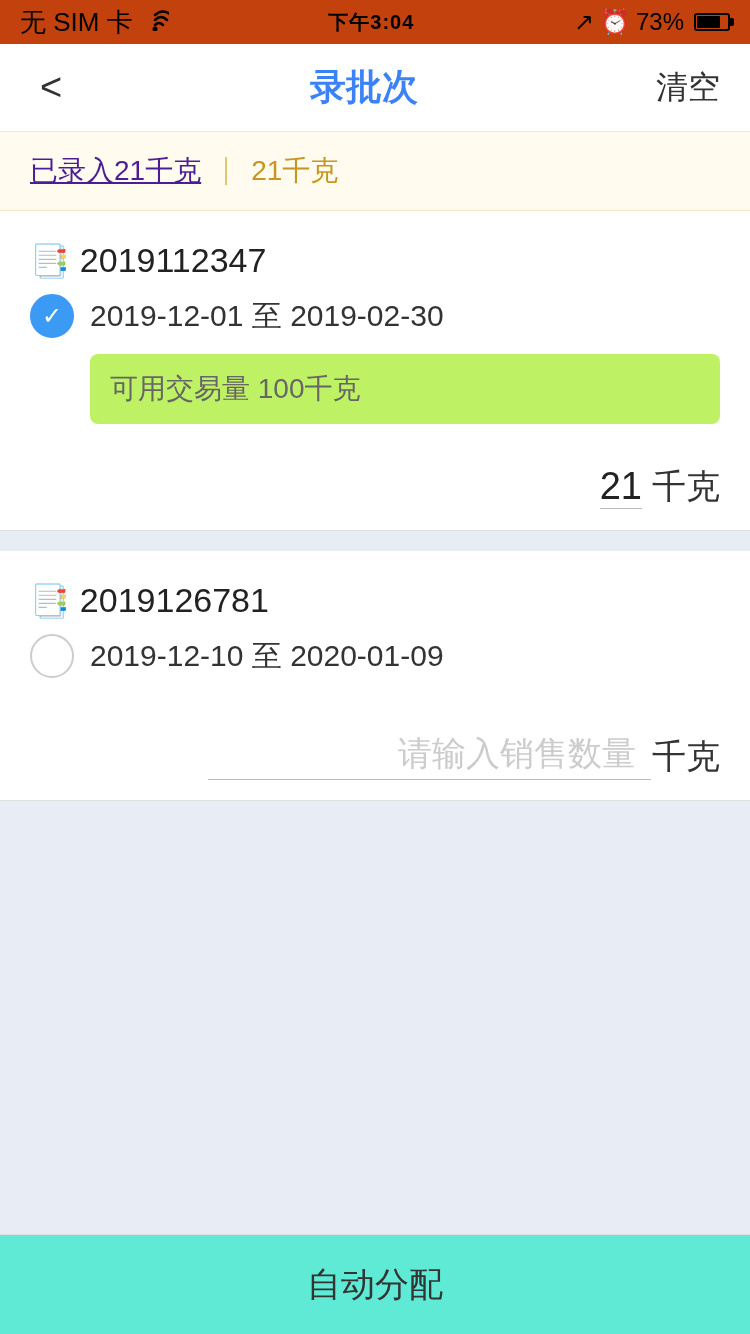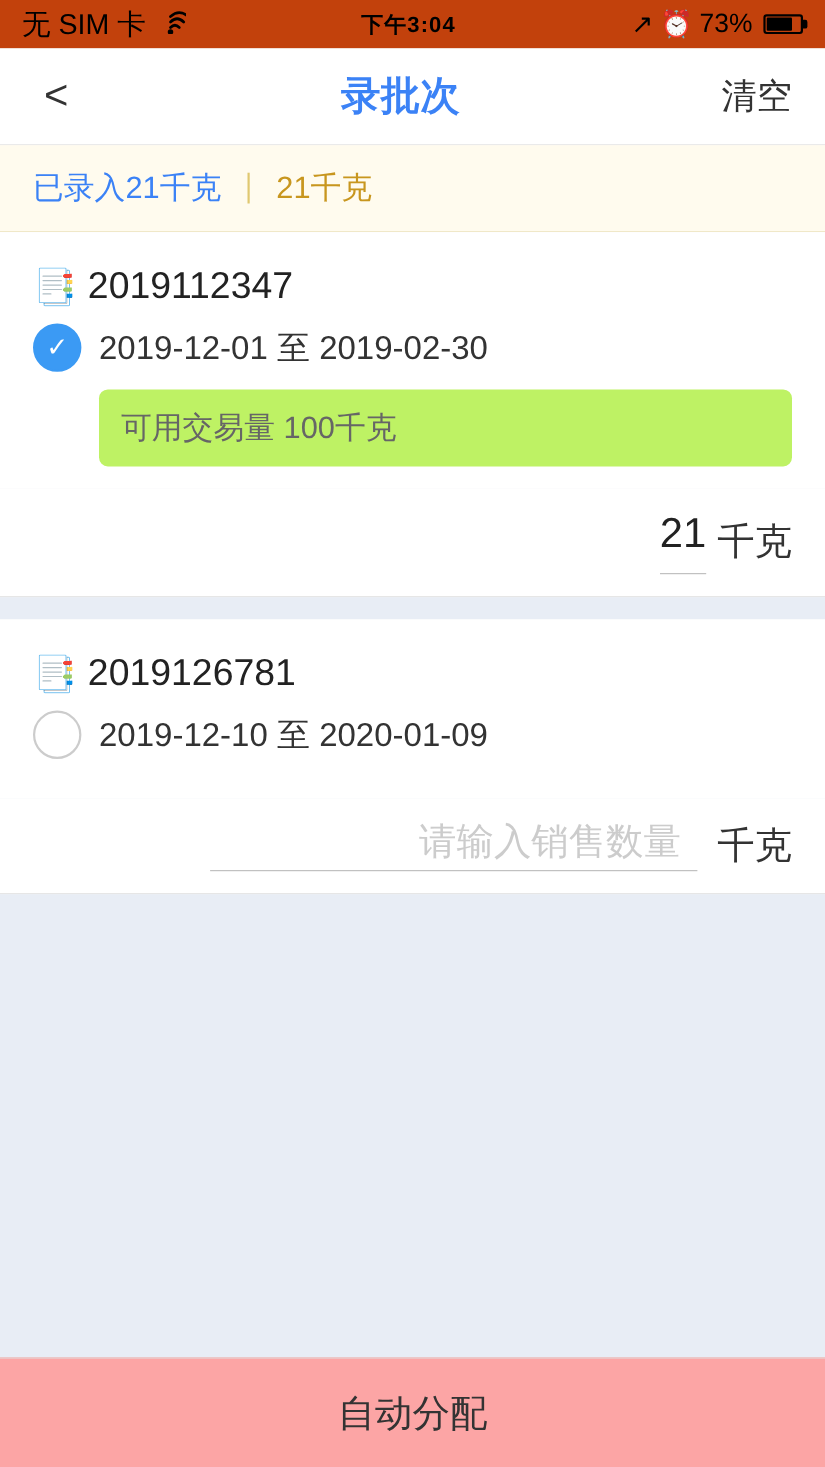--- a/index.html
+++ b/index.html
@@ -102,21 +102,22 @@
     .info-bar {
       background: #fffbee;
       padding: 20px 30px;
       display: flex;
       align-items: center;
       gap: 24px;
       border-bottom: 1px solid #f0e8c8;
     }
     .info-label {
       font-size: 28px;
-      color: #3b82f6;
+      color: #4c1d95;
+      text-decoration: underline;
     }
     .info-divider {
       width: 2px;
       height: 28px;
       background: #e0c870;
     }
     .info-value {
       font-size: 28px;
       color: #c8961e;
     }
@@ -193,39 +194,39 @@
       font-size: 38px;
       color: #222;
       font-weight: 500;
     }
     .quantity-unit {
       font-size: 34px;
       color: #333;
     }
     .quantity-underline {
       border-bottom: 1px solid #bbb;
-      padding-bottom: 14px;
+      padding-bottom: 0;
       display: flex;
       align-items: center;
     }
 
     
     .section-sep {
       height: 20px;
       background: #e8edf5;
     }
 
     
     .input-row {
       display: flex;
       align-items: center;
       justify-content: flex-end;
       padding: 20px 30px;
       background: #fff;
-      gap: 18px;
+      gap: 1px;
       border-bottom: 1px solid #e0e0e0;
     }
     .input-field {
       border: none;
       outline: none;
       font-size: 34px;
       text-align: right;
       color: #ccc;
       background: transparent;
       min-width: 200px;
@@ -256,21 +257,21 @@
     .bottom-bar {
       width: 750px;
       height: 100px;
       display: flex;
       position: fixed;
       bottom: 0;
       left: 0;
     }
     .btn-auto {
       flex: 1;
-      background: #fca5a5;
+      background: #5eead4;
       border: none;
       font-size: 34px;
       color: #333;
       cursor: pointer;
       display: flex;
       align-items: center;
       justify-content: center;
       border-top: 1px solid #e0e0e0;
     }
     .btn-confirm {

